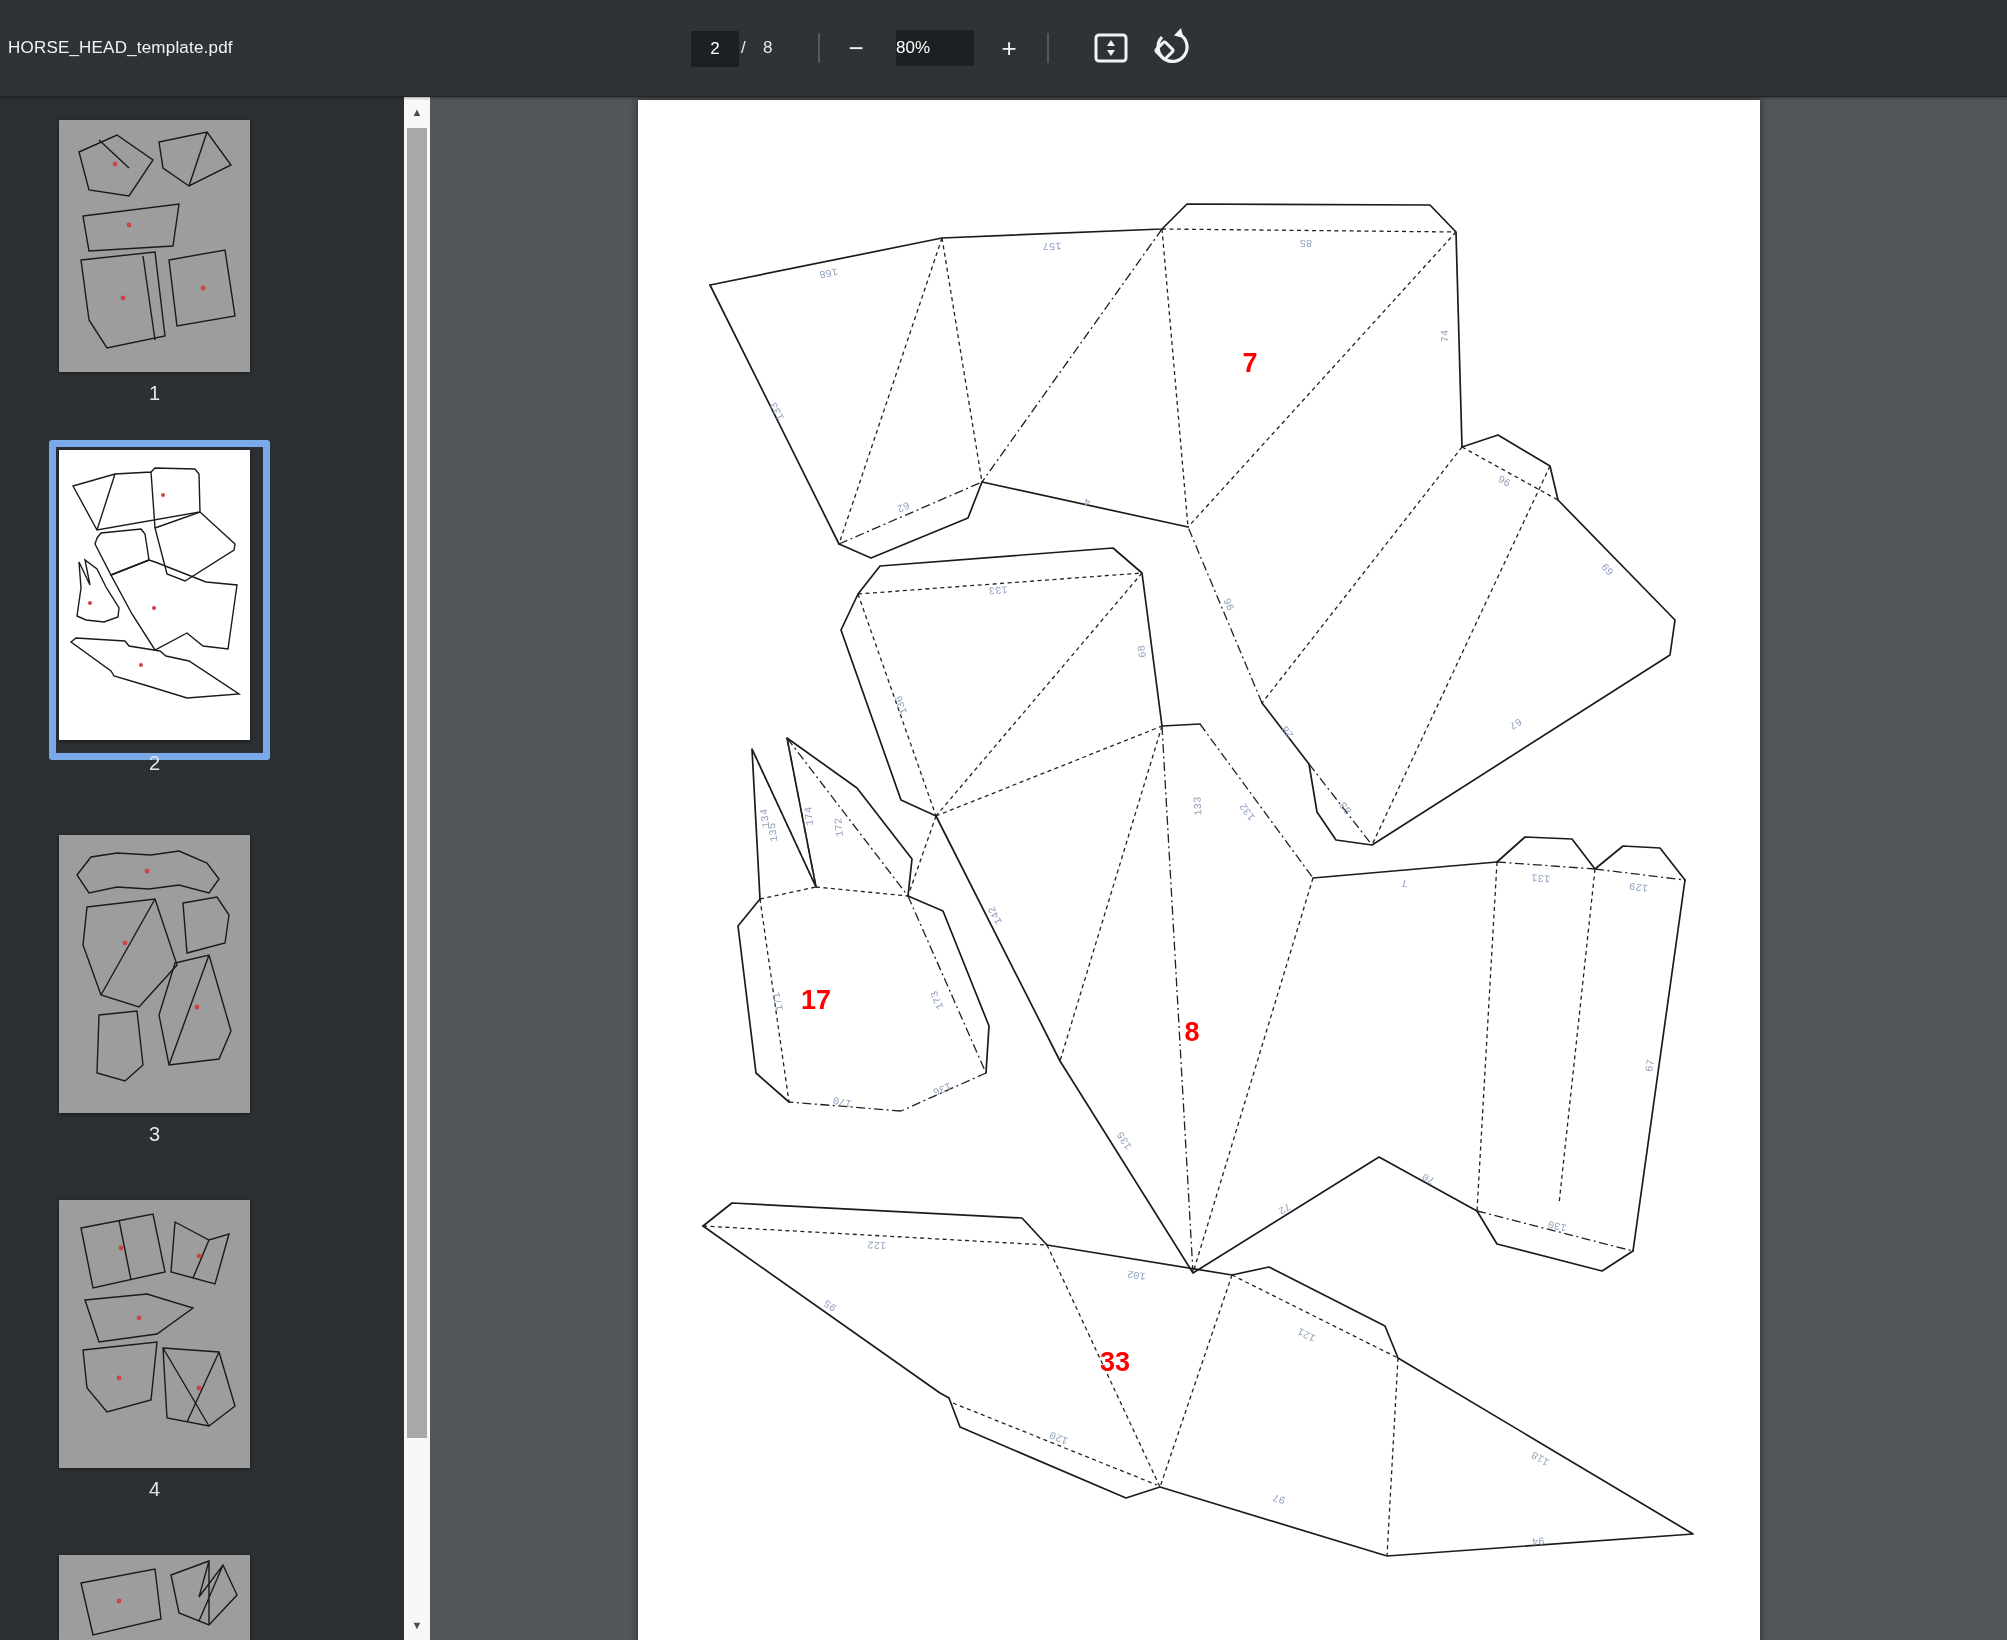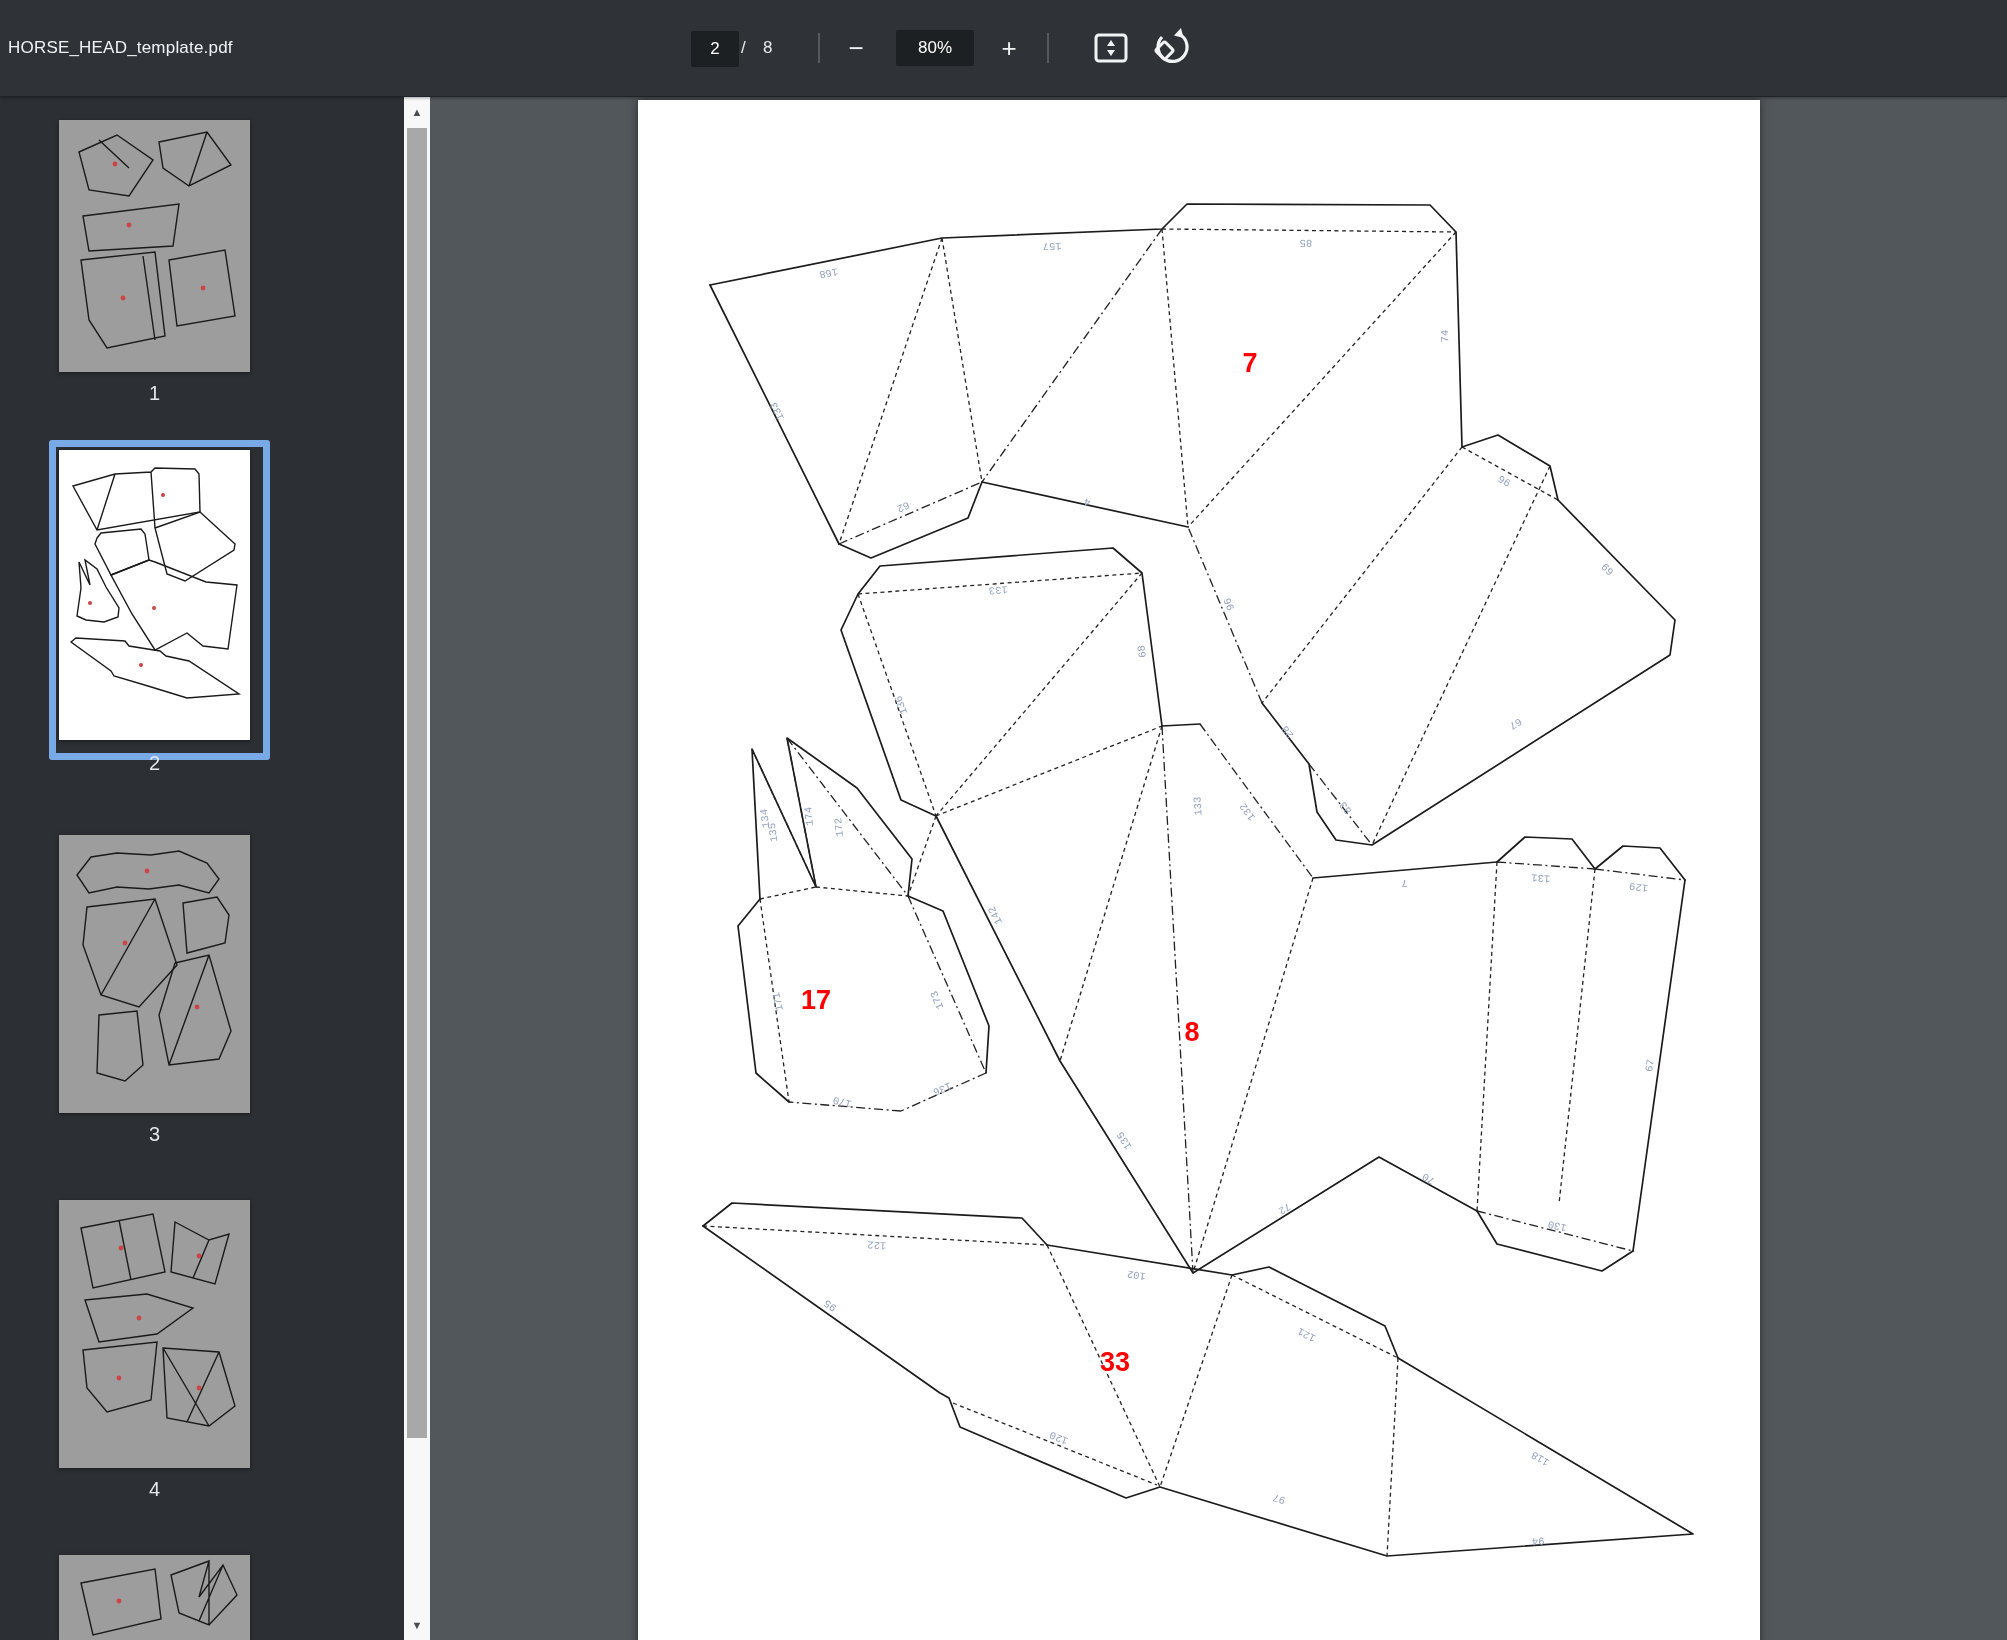--- a/index.html
+++ b/index.html
@@ -10,21 +10,21 @@
     font-size:17px;font-weight:500;letter-spacing:.2px;}
   .tb-center{position:absolute;left:0;top:0;height:96px;width:100%;}
   .pagebox{position:absolute;left:691px;top:31px;width:44px;height:34px;background:#1d2022;
     border:none;color:#fff;font-size:17px;text-align:center;font-family:inherit;border-radius:2px;}
   .pagesep{position:absolute;left:741px;top:0;height:96px;line-height:96px;color:#e8eaed;font-size:17px;}
   .pagetotal{position:absolute;left:763px;top:0;height:96px;line-height:96px;color:#e8eaed;font-size:17px;}
   .vsep{position:absolute;top:33px;width:2px;height:30px;background:#55595e;}
   .tbbtn{position:absolute;top:0;height:96px;line-height:94px;color:#f1f3f4;background:none;border:none;
     font-size:26px;cursor:pointer;padding:0;text-align:center;width:40px;font-family:inherit;}
   .zoombox{position:absolute;left:896px;top:30px;width:78px;height:36px;background:#1d2022;color:#fff;
-    font-size:17px;text-align:center;line-height:36px;border-radius:2px;}
+    font-size:17px;text-align:left;line-height:36px;border-radius:2px;}
   .iconbtn{position:absolute;top:25px;width:46px;height:46px;background:none;border:none;cursor:pointer;padding:0;}
   .sidebar{position:absolute;left:0;top:97px;width:404px;height:1543px;background:#2c3034;overflow:hidden;}
   .thumbwrap{position:absolute;left:59px;width:191px;}
   .thumb{width:191px;background:#9d9d9d;box-shadow:0 1px 4px rgba(0,0,0,.5);}
   .thumb.white{background:#ffffff;}
   .thumb svg{display:block;width:100%;height:100%;}
   .thumb-label{position:absolute;left:0;width:191px;text-align:center;color:#e4e6e9;font-size:20px;}
   .sel-border{position:absolute;left:-10px;top:-10px;width:207px;height:306px;border:7px solid #7aa9e8;
     border-radius:3px;}
   .sb-scroll{position:absolute;left:404px;top:97px;width:26px;height:1543px;background:#f8f8f8;}

